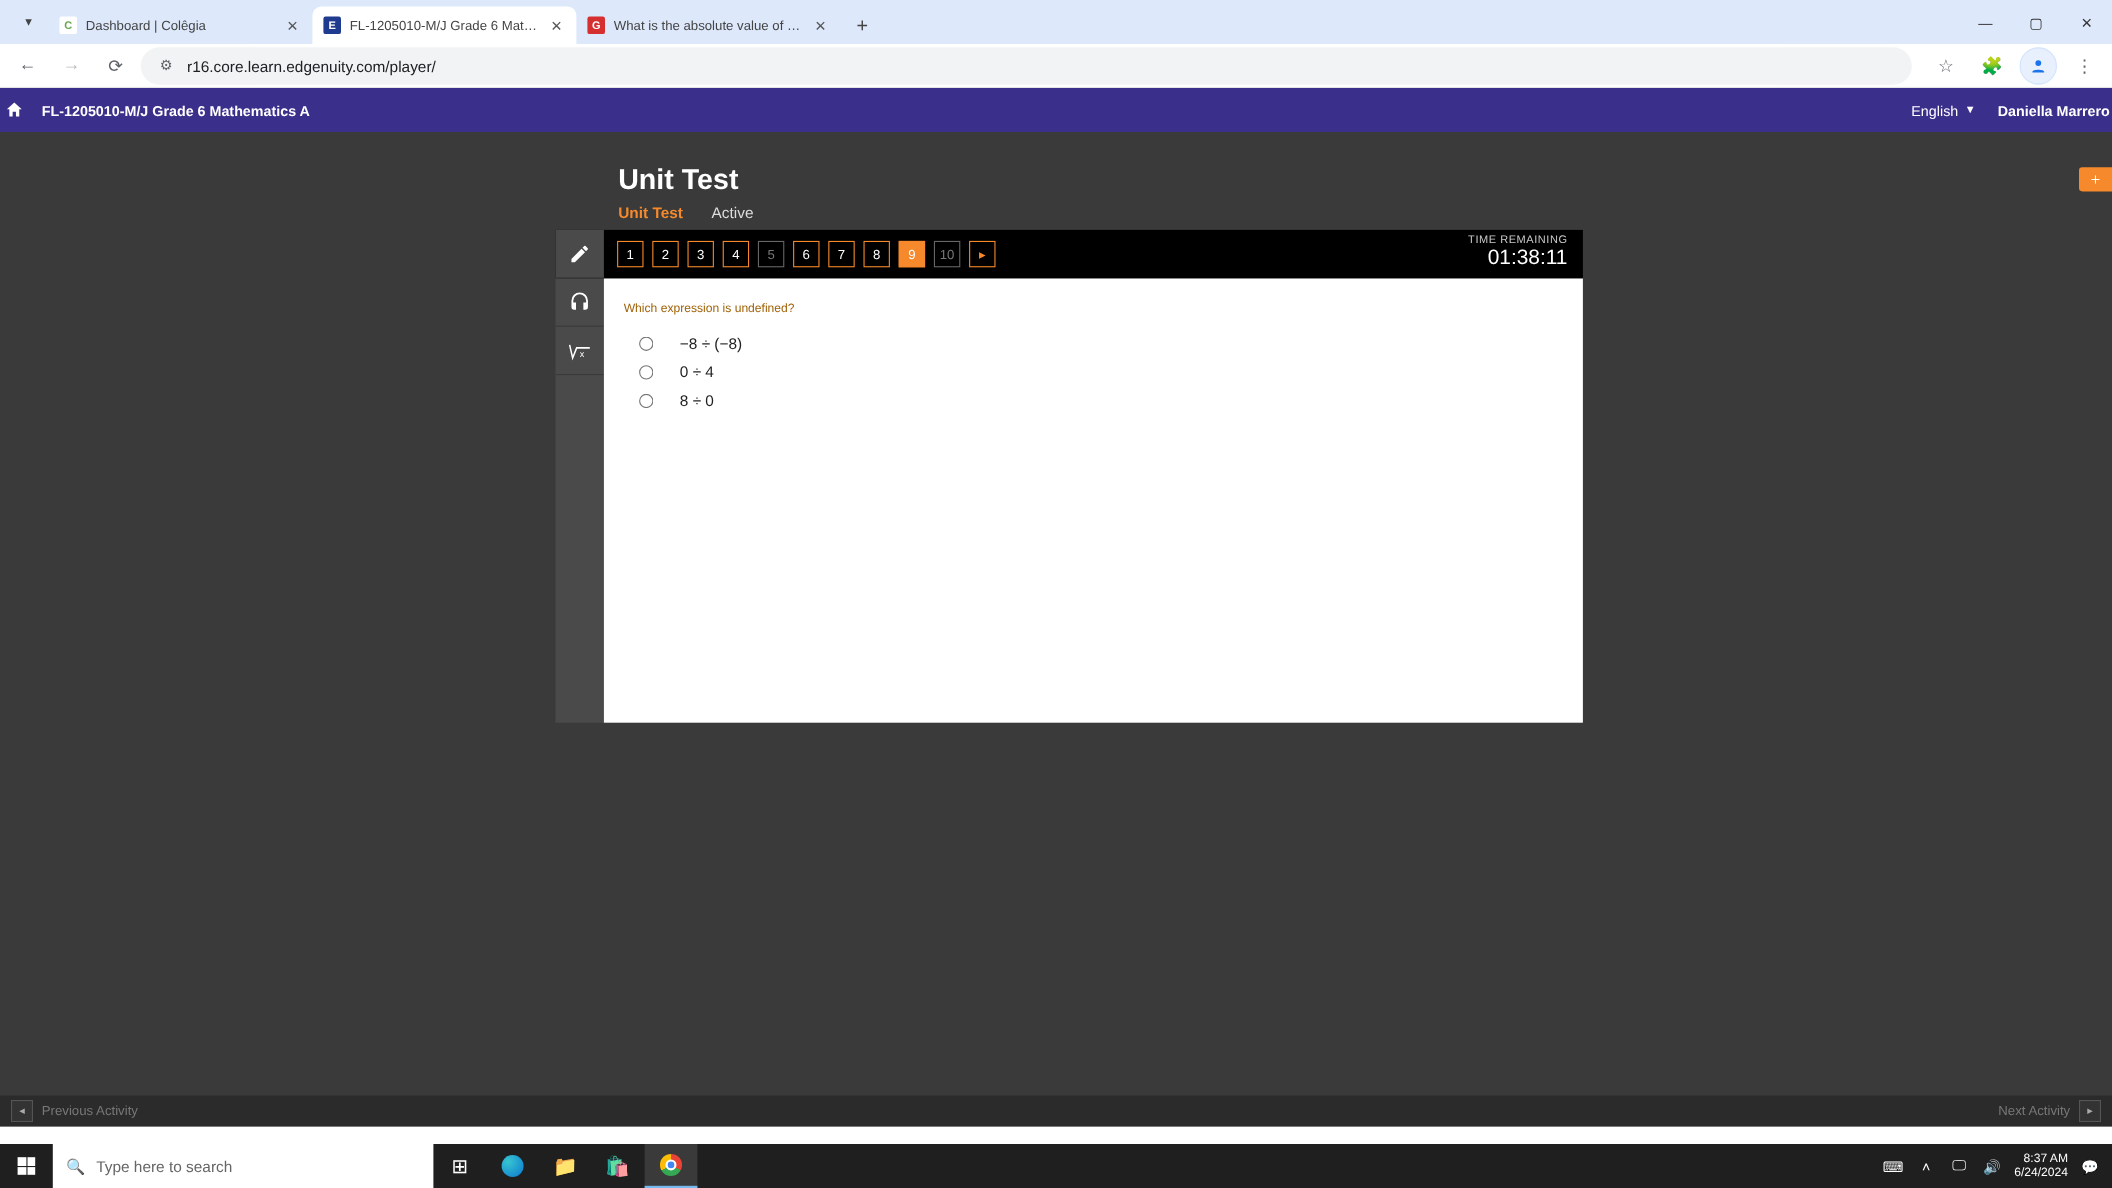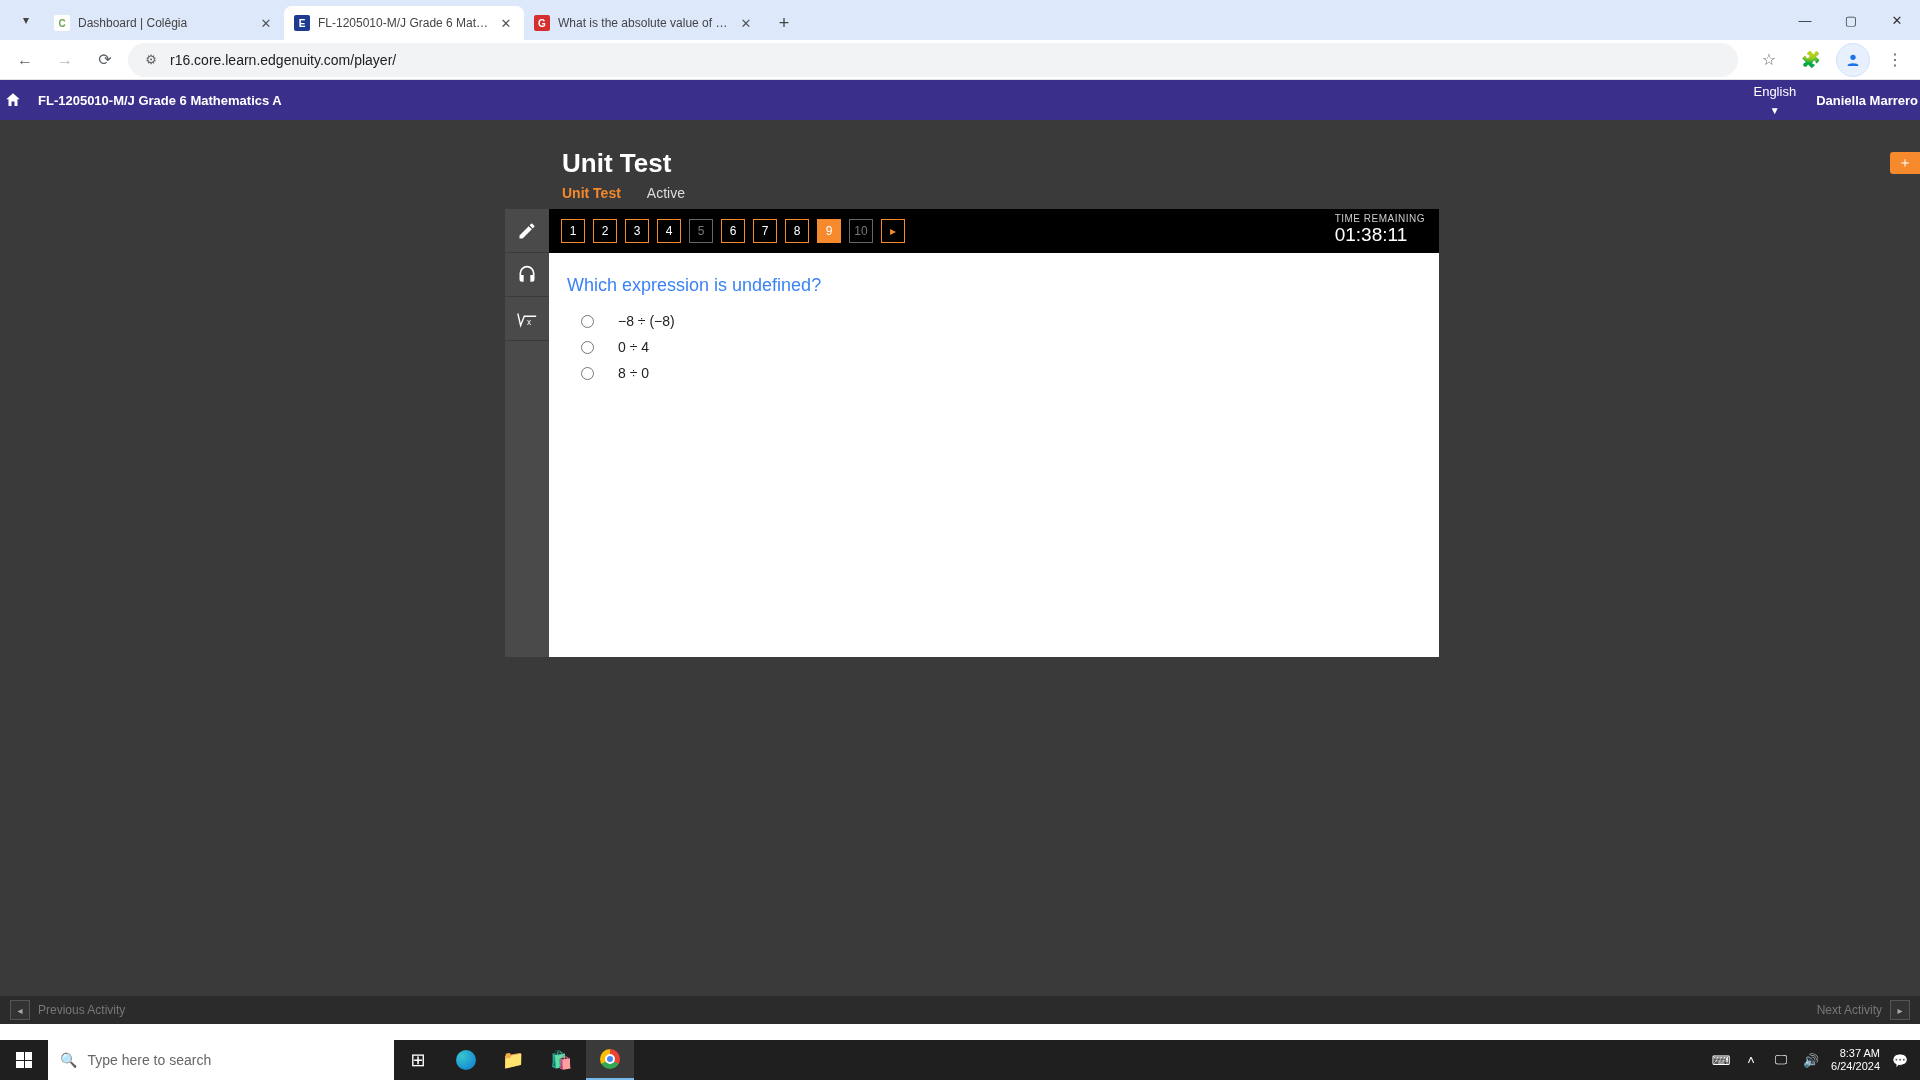--- a/index.html
+++ b/index.html
@@ -28,21 +28,21 @@
 .omnibox .site-icon { width: 18px; height: 18px; margin-right: 10px; display: flex; align-items: center; justify-content: center; color: #5f6368; font-size: 13px; }
 .right-icons { display: flex; align-items: center; gap: 8px; margin-left: 8px; }
 .right-icons div { width: 34px; height: 34px; border-radius: 50%; display: flex; align-items: center; justify-content: center; color: #5f6368; font-size: 16px; }
 .profile-chip { width: 28px; height: 28px; border-radius: 50%; background: #e8f0fe; color: #1a73e8; display: flex; align-items: center; justify-content: center; border: 1px solid #d2e3fc; }
 
 
 .course-header { height: 40px; background: #3b2f8c; color: #fff; display: flex; align-items: center; padding: 0 2px; font-size: 13px; }
 .home-icon { width: 22px; height: 22px; margin-right: 14px; display: flex; align-items: center; justify-content: center; }
 .course-header .title { font-weight: 600; }
 .course-header .right { margin-left: auto; display: flex; align-items: center; gap: 20px; }
-.lang { display: flex; align-items: center; gap: 6px; flex-direction: column; }
+.lang { display: flex; align-items: center; gap: 6px; }
 .chev { font-size: 10px; }
 
 
 .viewport { position: absolute; top: 120px; bottom: 56px; left: 0; right: 0; background: #3a3a3a; }
 
 
 .add-tab { position: absolute; top: 32px; right: 0; width: 30px; height: 22px; background: #f5892c; color: #fff; display: flex; align-items: center; justify-content: center; font-size: 14px; border-radius: 3px 0 0 3px; }
 
 
 .unit-wrap { position: absolute; left: 505px; top: 28px; width: 934px; }
@@ -53,29 +53,29 @@
 
 
 .black-row { display: flex; height: 44px; background: #000; position: relative; }
 .tool-col { width: 44px; background: #4a4a4a; display: flex; flex-direction: column; }
 .tool-btn { width: 44px; height: 44px; display: flex; align-items: center; justify-content: center; color: #eee; font-size: 18px; border-bottom: 1px solid #3a3a3a; }
 .qnums { display: flex; align-items: center; gap: 8px; padding-left: 12px; }
 .qnum { width: 24px; height: 24px; border: 1px solid #f5892c; color: #fff; font-size: 12px; display: flex; align-items: center; justify-content: center; background: #000; }
 .qnum.disabled { border-color: #666; color: #777; }
 .qnum.current { background: #f5892c; color: #fff; border-color: #f5892c; }
 .qnum.arrow { color: #f5892c; }
-.timer-box { position: absolute; right: 14px; top: 4px; text-align: left; color: #fff; }
+.timer-box { position: absolute; right: 14px; top: 4px; text-align: right; color: #fff; }
 .timer-label { font-size: 10px; letter-spacing: 0.5px; color: #ccc; }
 .timer-val { font-size: 19px; font-weight: 500; }
 
 
 .body-row { display: flex; }
 .tool-side { width: 44px; background: #4a4a4a; }
 .content { flex: 1; background: #fff; min-height: 404px; display: flex; flex-direction: column; }
-.qtext { padding: 22px 18px 12px 18px; font-size: 18px; color: #3b82f6; }
+.qtext { padding: 22px 18px 12px 18px; font-size: 11px; color: #a16207; }
 .options { padding: 0 18px 20px 32px; }
 .opt { display: flex; align-items: center; gap: 24px; height: 26px; font-size: 14px; color: #222; font-family: "Cambria Math", "Times New Roman", serif; }
 .opt input { width: 13px; height: 13px; }
 
 
 .footer-row { display: flex; align-items: center; height: 52px; background: #f9f9f9; border-top: 1px solid #ddd; padding: 0 18px; }
 .mark-link { color: #0a5aa0; font-size: 12px; font-weight: 600; text-decoration: underline; }
 .footer-row .spacer { flex: 1; }
 .btn { height: 28px; font-size: 12px; font-weight: 600; display: flex; align-items: center; justify-content: center; cursor: pointer; }
 .btn-save { width: 150px; background: linear-gradient(#fff,#f0f0f0); border: 1px solid #aaa; color: #333; border-radius: 3px; margin-right: 14px; }

